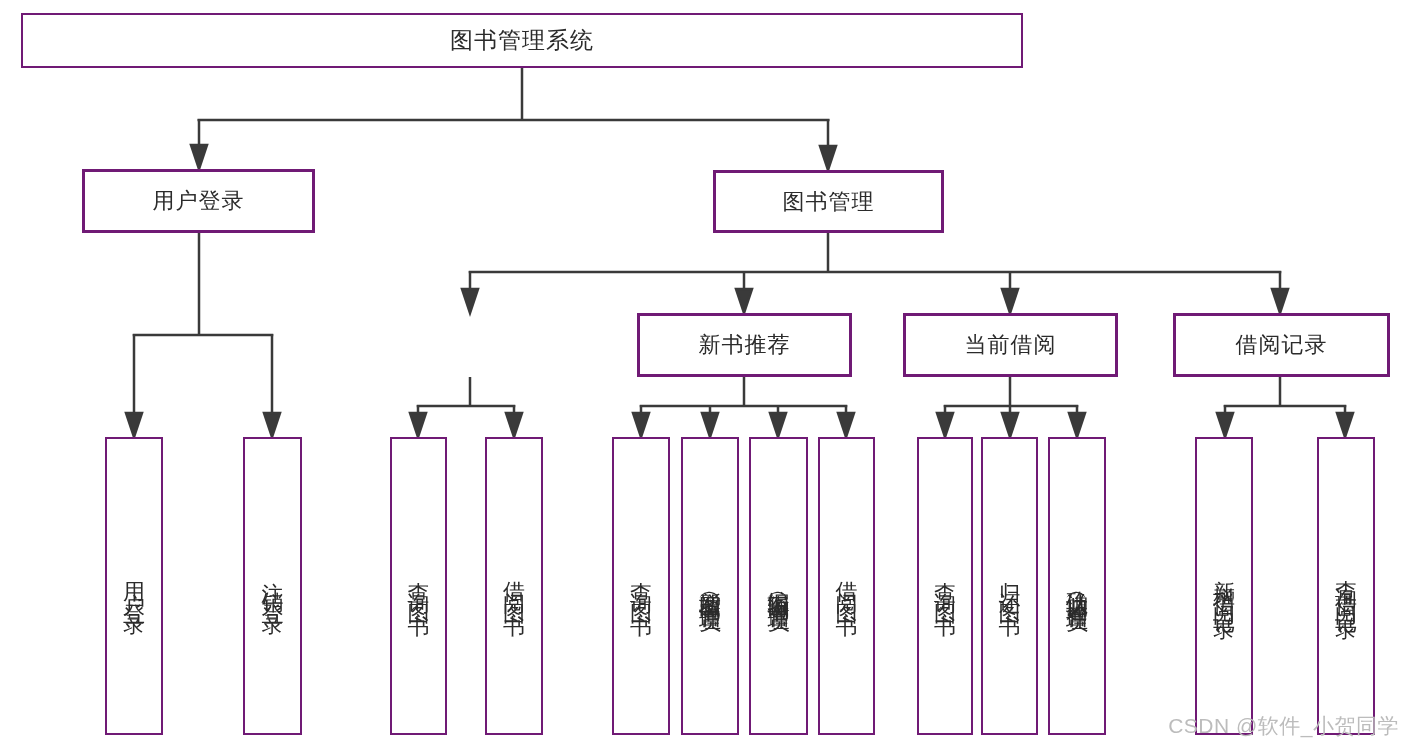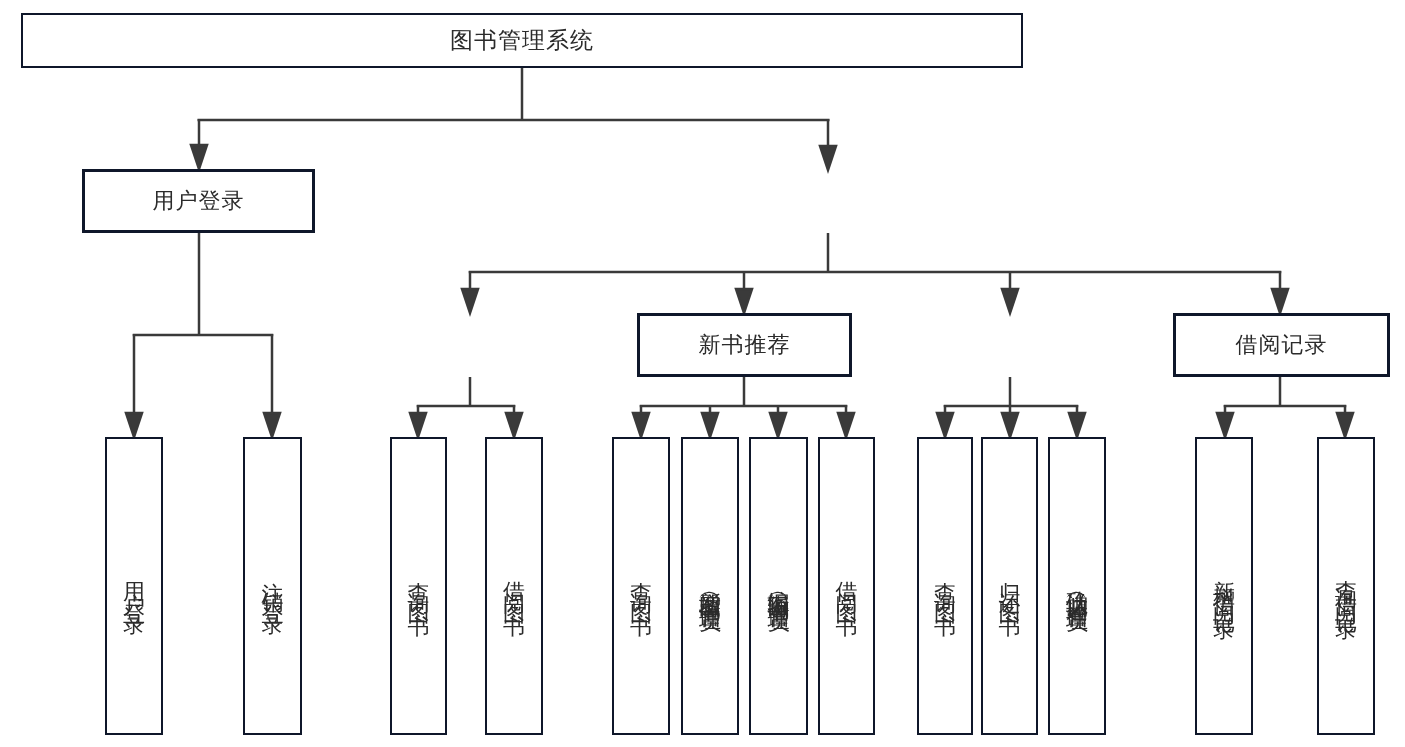--- a/index.html
+++ b/index.html
@@ -8,21 +8,21 @@
     width:1405px;height:747px;
     background:#ffffff;
     font-family:"Liberation Sans","DejaVu Sans",sans-serif;
     color:#2b2b2b;
     overflow:hidden;
   }
   #wires{position:absolute;left:0;top:0;z-index:1;}
   .node{
     position:absolute;
     background:#ffffff;
-    border:3px solid #0f172a;
+    border:3px solid #701a75;
     box-sizing:border-box;
     display:flex;align-items:center;justify-content:center;
     z-index:2;
     font-size:22px;
     letter-spacing:1px;
     white-space:nowrap;
   }
   .root{border-width:2.5px;font-size:23px;}
   .leaf{border-width:2.5px;}
   .leaf span{
@@ -112,23 +112,29 @@
     </g>
   </svg>
 
   <div class="node root" style="left:21px;top:13px;width:1002px;height:55px">
     <span>图书管理系统</span>
   </div>
 
   <div class="node" style="left:82px;top:169px;width:233px;height:64px">
     <span>用户登录</span>
   </div>
+  <div class="node" style="left:713px;top:170px;width:231px;height:63px">
+    <span>图书管理</span>
+  </div>
 
   <div class="node" style="left:637px;top:313px;width:215px;height:64px">
     <span>新书推荐</span>
+  </div>
+  <div class="node" style="left:903px;top:313px;width:215px;height:64px">
+    <span>当前借阅</span>
   </div>
   <div class="node" style="left:1173px;top:313px;width:217px;height:64px">
     <span>借阅记录</span>
   </div>
 
   <div class="node leaf ls-wide" style="left:105px;top:437px;width:58px;height:298px">
     <span>用户登录</span>
   </div>
   <div class="node leaf ls-wide" style="left:243px;top:437px;width:59px;height:298px">
     <span>注销登录</span>
@@ -160,13 +166,14 @@
   <div class="node leaf ls-tight" style="left:1048px;top:437px;width:58px;height:298px">
     <span>确认归还（管理员）</span>
   </div>
   <div class="node leaf ls-mid" style="left:1195px;top:437px;width:58px;height:298px">
     <span>新增借阅记录</span>
   </div>
   <div class="node leaf ls-mid" style="left:1317px;top:437px;width:58px;height:298px">
     <span>查询借阅记录</span>
   </div>
 
+  <div class="watermark">CSDN @软件_小贺同学</div>
 </div>
 
 </body></html>

